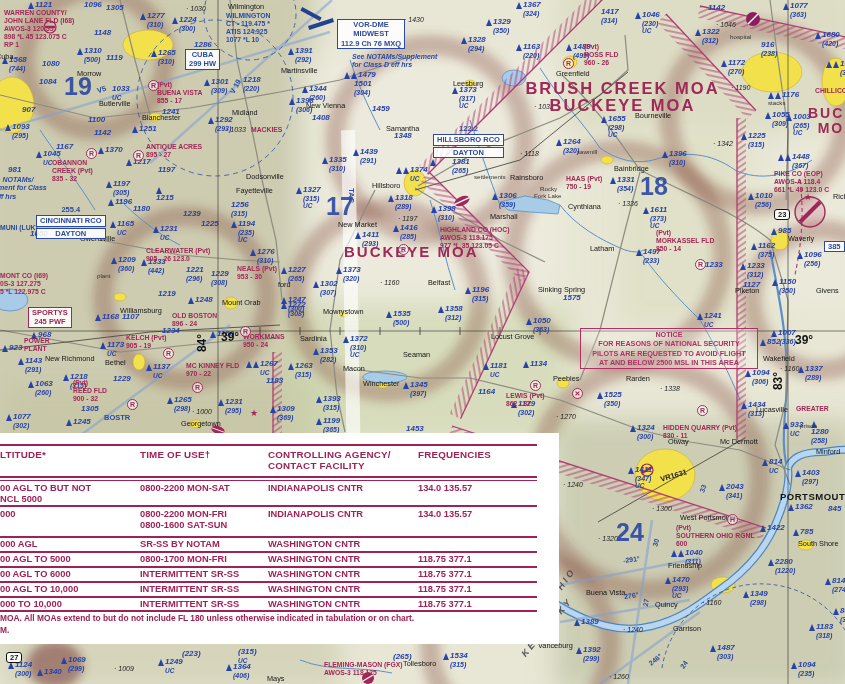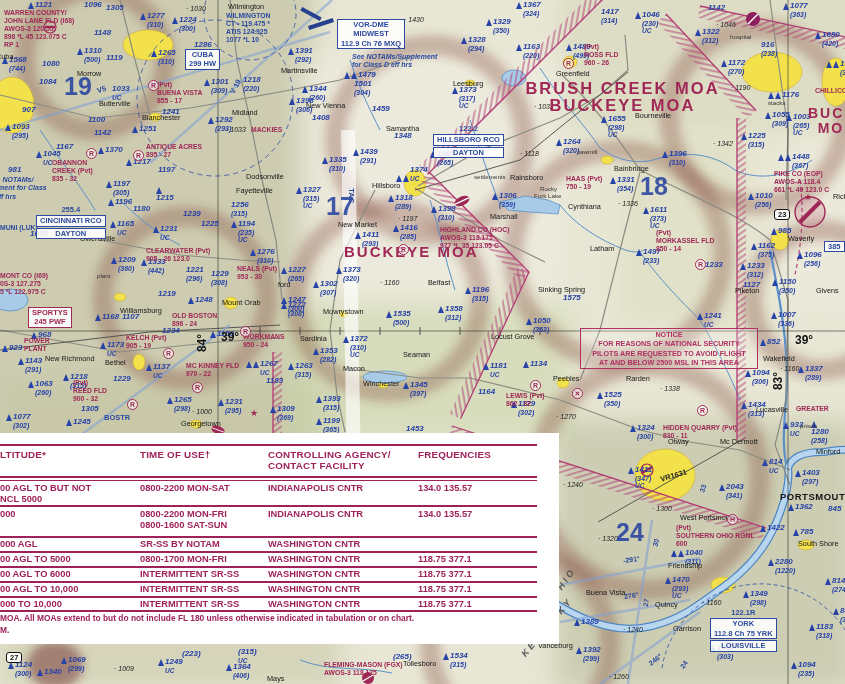--- a/index.html
+++ b/index.html
@@ -467,29 +467,29 @@
         </span>
       </div>
       <div class="lab elev" style="left: 296px; top: 186px;">
         <span class="tri"></span>
         <span class="col">
           <span>1327</span>
           <span class="s">(315)</span>
           <span class="u">UC</span>
         </span>
       </div>
-      <div class="lab elev" style="left: 396px; top: 166px; align-items: flex-end;">
+      <div class="lab elev" style="left: 396px; top: 166px;">
         <span class="tri"></span>
         <span class="tri"></span>
         <span class="col">
           <span>1374</span>
           <span class="u">UC</span>
         </span>
       </div>
-      <div class="lab elev" style="left: 430px; top: 150px;">
+      <div class="lab elev" style="left: 430px; top: 158px; gap: 15px;">
         <span class="tri"></span>
         <span class="col">
           <span>1381</span>
           <span class="s">(265)</span>
         </span>
       </div>
       <div class="lab elev" style="left: 388px; top: 194px;">
         <span class="tri"></span>
         <span class="col">
           <span>1318</span>
@@ -703,21 +703,21 @@
           <span>1127</span>
         </span>
       </div>
       <div class="lab elev" style="left: 772px; top: 278px;">
         <span class="tri"></span>
         <span class="col">
           <span>1150</span>
           <span class="s">(350)</span>
         </span>
       </div>
-      <div class="lab elev" style="left: 771px; top: 311px;">
+      <div class="lab elev" style="left: 771px; top: 329px; text-align: right;">
         <span class="tri"></span>
         <span class="col">
           <span>1007</span>
           <span class="s">(336)</span>
         </span>
       </div>
       <div class="lab elev" style="left: 697px; top: 312px;">
         <span class="tri"></span>
         <span class="col">
           <span>1241</span>
@@ -1654,30 +1654,20 @@
       </div>
       <div class="lab nbx " style="left: 36px; top: 205px;">
         <div>255.4</div>
         <div class="bx">
           <div>CINCINNATI RCO</div>
         </div>
         <div class="bx">
           <div>DAYTON</div>
         </div>
       </div>
-      <div class="lab nbx " style="left: 710px; top: 608px;">
-        <div>122.1R</div>
-        <div class="bx">
-          <div>YORK</div>
-          <div>112.8 Ch 75 YRK</div>
-        </div>
-        <div class="bx">
-          <div>LOUISVILLE</div>
-        </div>
-      </div>
       <div class="lab nbx " style="left: 824px; top: 240px;">
         <div class="bx">
           <div>385</div>
         </div>
       </div>
       <div class="lab nbx mag" style="left: 28px; top: 306px;">
         <div class="bx">
           <div>SPORTYS</div>
           <div>245 PWF</div>
         </div>

